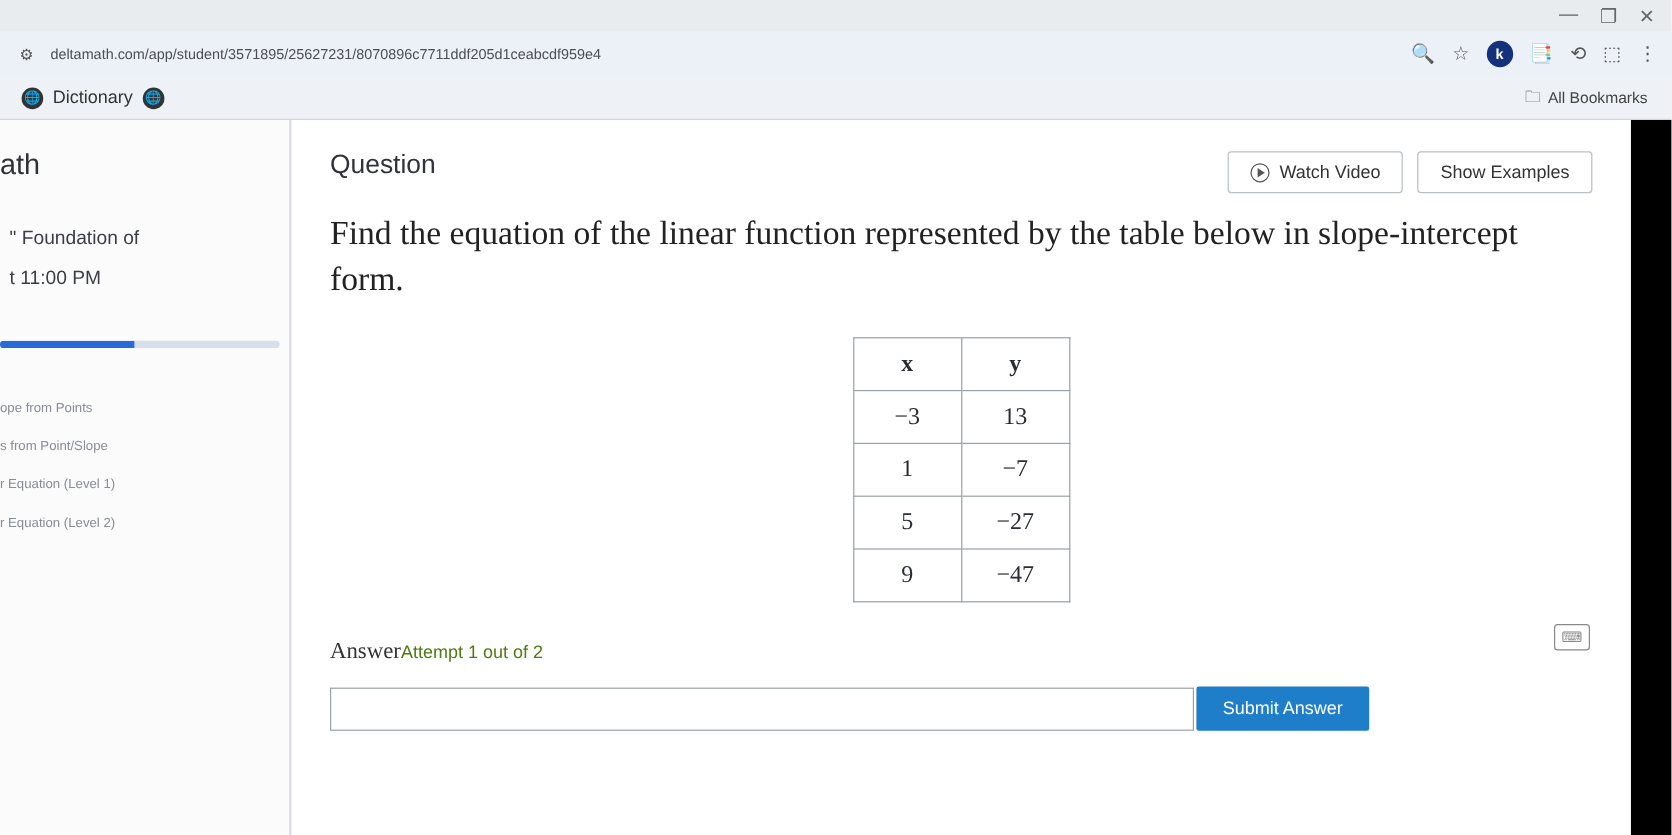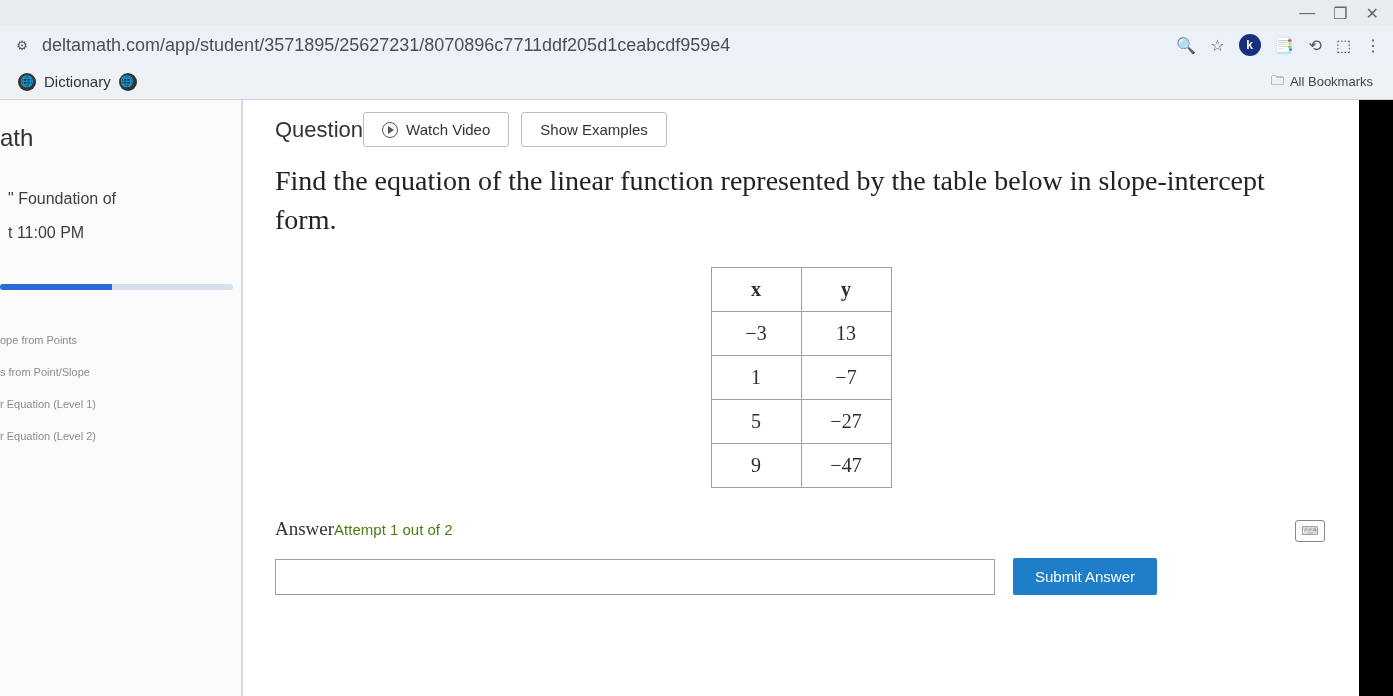--- a/index.html
+++ b/index.html
@@ -25,21 +25,21 @@
     align-items: center;
     padding: 0 12px;
     gap: 10px;
     margin-top: 26px;
   }
   .site-icon {
     width: 20px; height: 20px;
     display:flex; align-items:center; justify-content:center;
     font-size: 13px; color:#555;
   }
-  .url-text { color:#4b4f55; font-size:18px; flex:1; }
+  .url-text { color:#4b4f55; font-size:12px; flex:1; }
   .browser-right { display:flex; align-items:center; gap:14px; color:#555; }
   .round-ic { width:22px;height:22px;border-radius:50%;background:#15317e;color:#fff;display:flex;align-items:center;justify-content:center;font-size:12px;font-weight:bold; }
   .bookmarks-bar {
     height: 36px;
     background: #eef2f6;
     display:flex; align-items:center;
     padding: 0 18px;
     gap: 8px;
     color:#333;
     font-size:15px;
@@ -61,48 +61,49 @@
     color:#3b3e44;
     position: relative;
   }
   .side-title { font-size:24px; padding: 4px 12px 30px 0; color:#2f3237;}
   .side-line { font-size:16px; padding: 8px 8px; color:#3b3e44; }
   .progress-wrap { margin: 34px 8px 34px 0; height:6px; background:#d6e0ec; border-radius:3px; overflow:hidden;}
   .progress-fill { height:100%; width:48%; background:#2a6ad6; }
   .side-item { font-size:11px; color:#888c94; padding:10px 8px 10px 0; }
 
   .main { flex:1; background:#ffffff; padding: 12px 32px; position:relative; }
-  .top-row { display:flex; align-items:center; margin-bottom:14px;}
+  .top-row { display:flex; align-items:center; justify-content:space-between; margin-bottom:14px;}
   .q-heading { font-size:22px; color:#313338; }
   .top-buttons { display:flex; gap:12px; }
   .pill-btn {
     border:1px solid #b9bfc8;
     background:#fff;
     padding:8px 18px;
     font-size:15px;
     color:#333; border-radius:3px;
     display:flex; align-items:center; gap:8px;
     cursor:pointer;
+    margin-top:14px;
   }
   .play-ic { width:16px;height:16px;border:1.5px solid #555;border-radius:50%;display:flex;align-items:center;justify-content:center;}
   .play-ic::after{content:"";border-left:6px solid #555;border-top:4px solid transparent;border-bottom:4px solid transparent;margin-left:2px;}
   .prompt { font-family: Georgia, 'Times New Roman', serif; font-size:28px; color:#222; margin: 4px 0 28px 0; line-height:1.4; }
   .data-table { margin: 0 auto 30px auto; border-collapse:collapse; font-family: Georgia, serif; font-size:20px; }
   .data-table th, .data-table td {
     border:1px solid #9aa0a9;
     text-align:center;
     padding: 10px 0;
     width: 90px;
     color:#2a2d33;
   }
   .data-table th { font-weight:bold; }
   .answer-row { display:flex; align-items:baseline; margin-top: 24px;}
   .answer-label { font-family: Georgia, serif; font-size:19px; color:#333; }
   .attempt-hint { font-size:15px; color:#4d7c0f; }
-  .answer-input-row { display:flex; align-items:center; gap:18px; margin-top:18px;}
+  .answer-input-row { display:flex; align-items:center; gap:2px; margin-top:18px;}
   .answer-input {
     flex:1; max-width:720px; height:36px;
     border:1px solid #9aa0a9; background:#fff;
     padding:0 10px; font-size:16px;
   }
   .submit-btn {
     background:#1f7ec9; color:#fff;
     border:none; padding:10px 22px;
     font-size:15px; border-radius:2px; cursor:pointer;
   }

